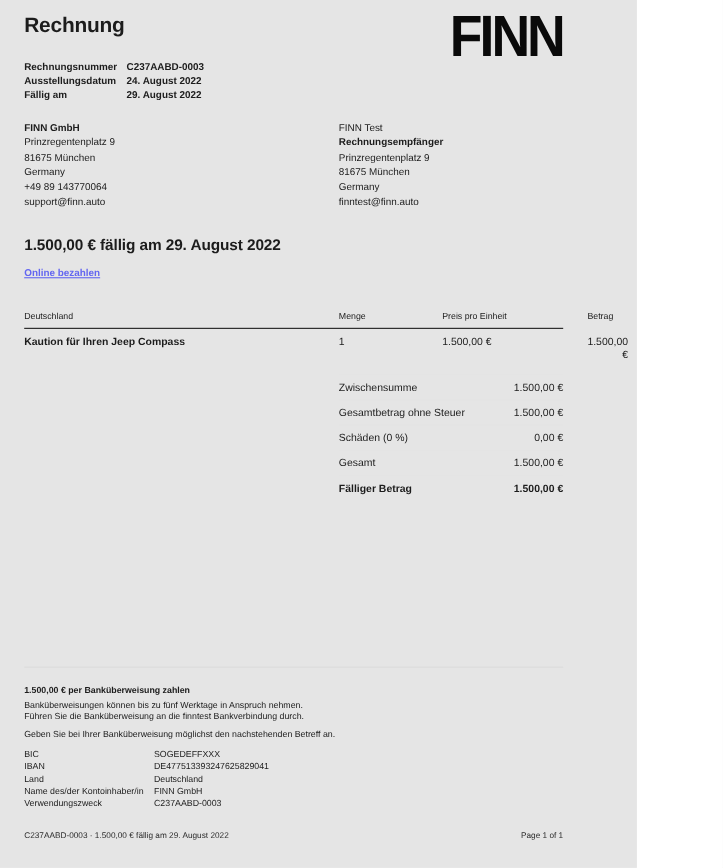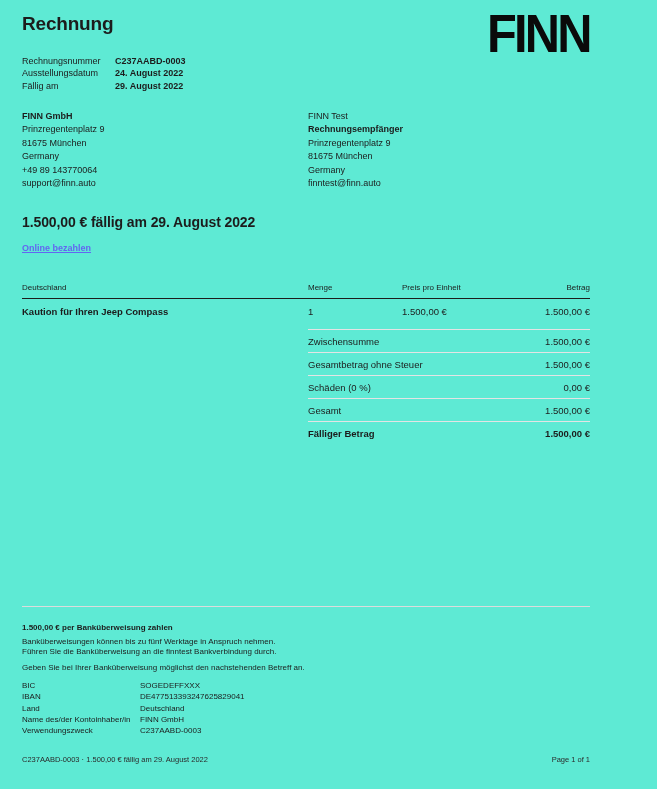--- a/index.html
+++ b/index.html
@@ -1,25 +1,25 @@
 <!DOCTYPE html>
 <html><head>
 <meta charset="utf-8">
 <style>
   html, body { margin:0; padding:0; background:#ffffff; }
   body { font-family:"Liberation Sans", sans-serif; color:#1c1c1c; }
-  .page { position:relative; width:657px; height:789px; background:#5eead4; overflow:hidden; }
+  .page { position:relative; width:579px; height:789px; background:#e5e5e5; overflow:hidden; }
 
   .header-row { position:absolute; left:22px; right:67px; top:13px; display:flex; justify-content:space-between; align-items:flex-start; }
   .title { margin:0; font-size:19px; font-weight:700; letter-spacing:-0.2px; }
   .logo { font-weight:900; font-size:53px; line-height:42px; letter-spacing:-3px; transform:scaleX(0.92); transform-origin:right top; color:#0a0a0a; }
 
   .meta { position:absolute; left:22px; top:55px; font-size:9px; }
   .meta-row { display:flex; line-height:12.4px; }
-  .meta-label { width:93px; font-weight:400; }
+  .meta-label { width:93px; font-weight:700; }
   .meta-value { font-weight:700; }
 
   .addresses { position:absolute; left:22px; right:67px; top:110px; display:grid; grid-template-columns:286px 1fr; font-size:9px; line-height:13.4px; }
   .bold { font-weight:700; }
 
   .amount-heading { position:absolute; left:22px; top:214px; margin:0; font-size:14px; font-weight:700; letter-spacing:-0.1px; }
   .pay-link { position:absolute; left:22px; top:243px; font-size:9px; color:#6366f1; text-decoration:underline; font-weight:700; }
 
   .items { position:absolute; left:22px; right:67px; top:283px; }
   .items-header, .items-row { display:grid; grid-template-columns:286px 94px 132px 1fr; }

